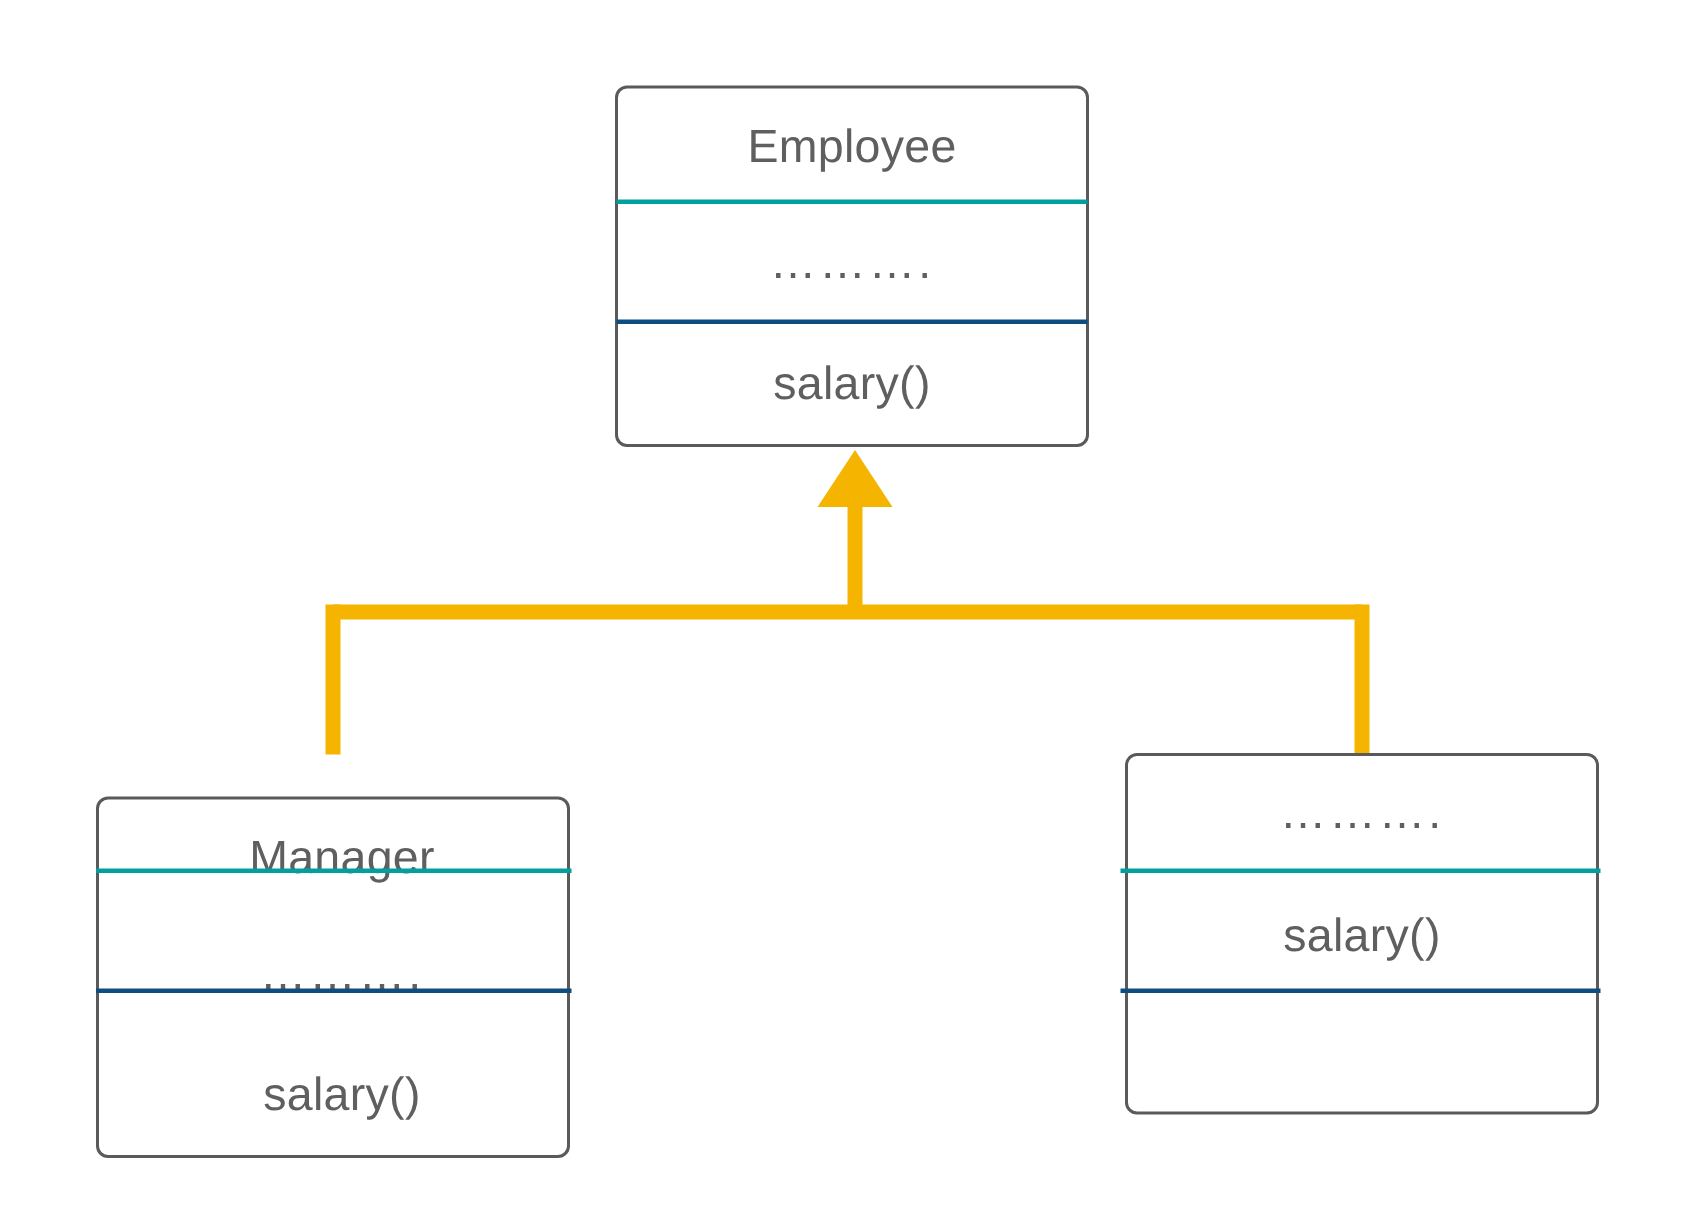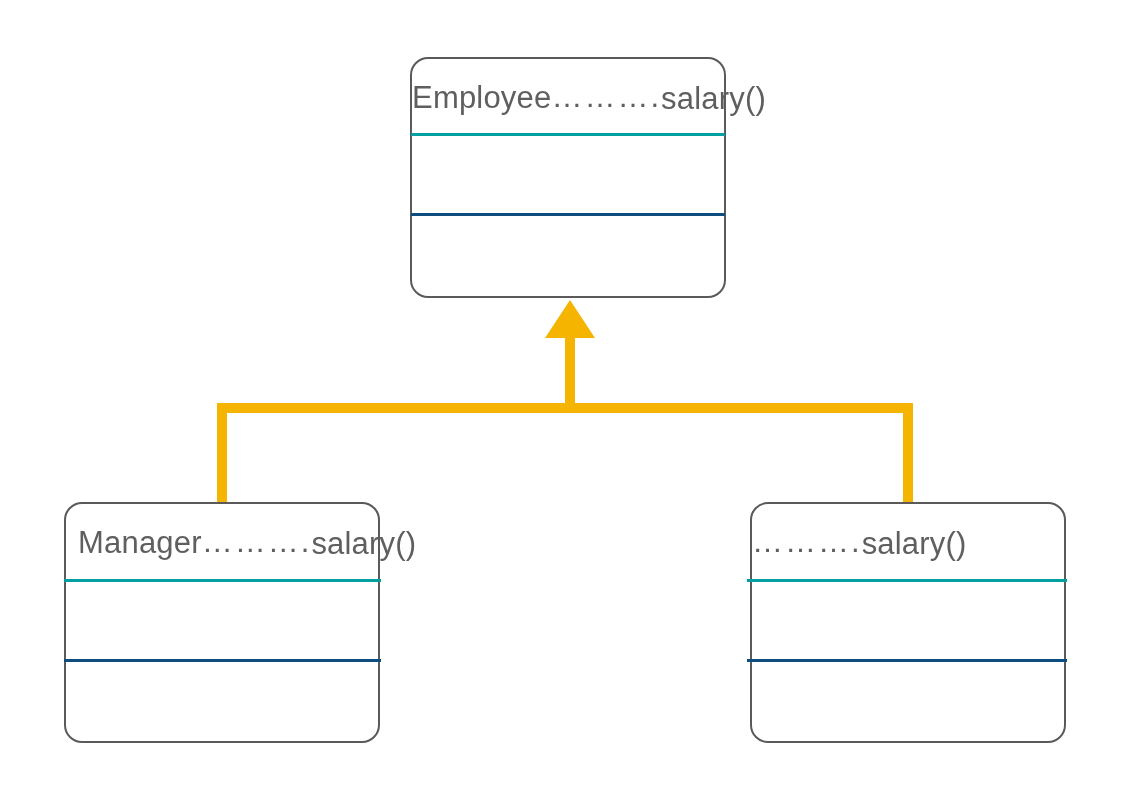--- a/index.html
+++ b/index.html
@@ -23,23 +23,23 @@
     left: 0;
     top: 0;
     width: 1128px;
     height: 804px;
   }
   .uml-class {
     position: absolute;
     box-sizing: border-box;
     background: #ffffff;
     border: 2.5px solid #5a5a5a;
-    border-radius: 18px;
+    border-radius: 8px;
     display: flex;
-    flex-direction: row;
+    flex-direction: column;
     z-index: 5;
   }
   .uml-compartment {
     position: relative;
     display: flex;
     align-items: center;
     justify-content: center;
     color: #5f5f5f;
     box-sizing: border-box;
   }
@@ -96,21 +96,21 @@
   <div class="uml-class" style="left:410px; top:57px; width:316px; height:241px;">
     <div class="uml-compartment compartment-name">Employee</div>
     <div class="uml-compartment compartment-attributes">
       <span class="dots">……….</span>
     </div>
     <div class="uml-compartment compartment-methods">salary()</div>
   </div>
   <div class="divider divider-attributes" style="left:411px; top:133px; width:314px;"></div>
   <div class="divider divider-methods" style="left:411px; top:213px; width:314px;"></div>
 
-  <div class="uml-class" style="left:64px; top:502px; width:316px; height:241px;padding-left:12px;">
+  <div class="uml-class" style="left:64px; top:531px; width:316px; height:241px;padding-left:12px;">
     <div class="uml-compartment compartment-name">Manager</div>
     <div class="uml-compartment compartment-attributes">
       <span class="dots">……….</span>
     </div>
     <div class="uml-compartment compartment-methods">salary()</div>
   </div>
   <div class="divider divider-attributes" style="left:64px; top:579px; width:317px;"></div>
   <div class="divider divider-methods" style="left:64px; top:659px; width:317px;"></div>
 
   <div class="uml-class" style="left:750px; top:502px; width:316px; height:241px;">

